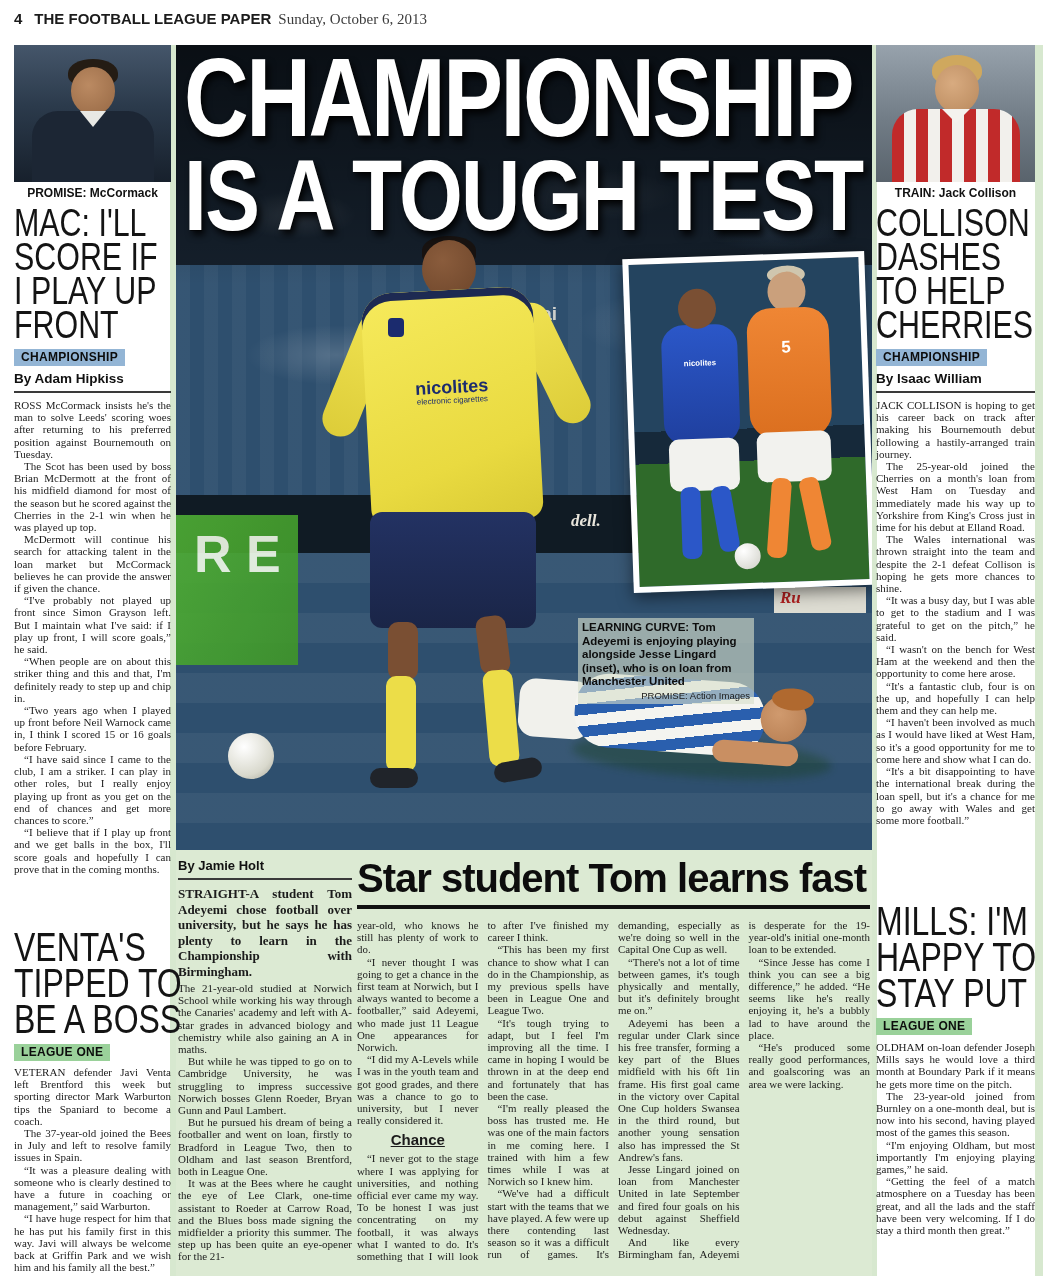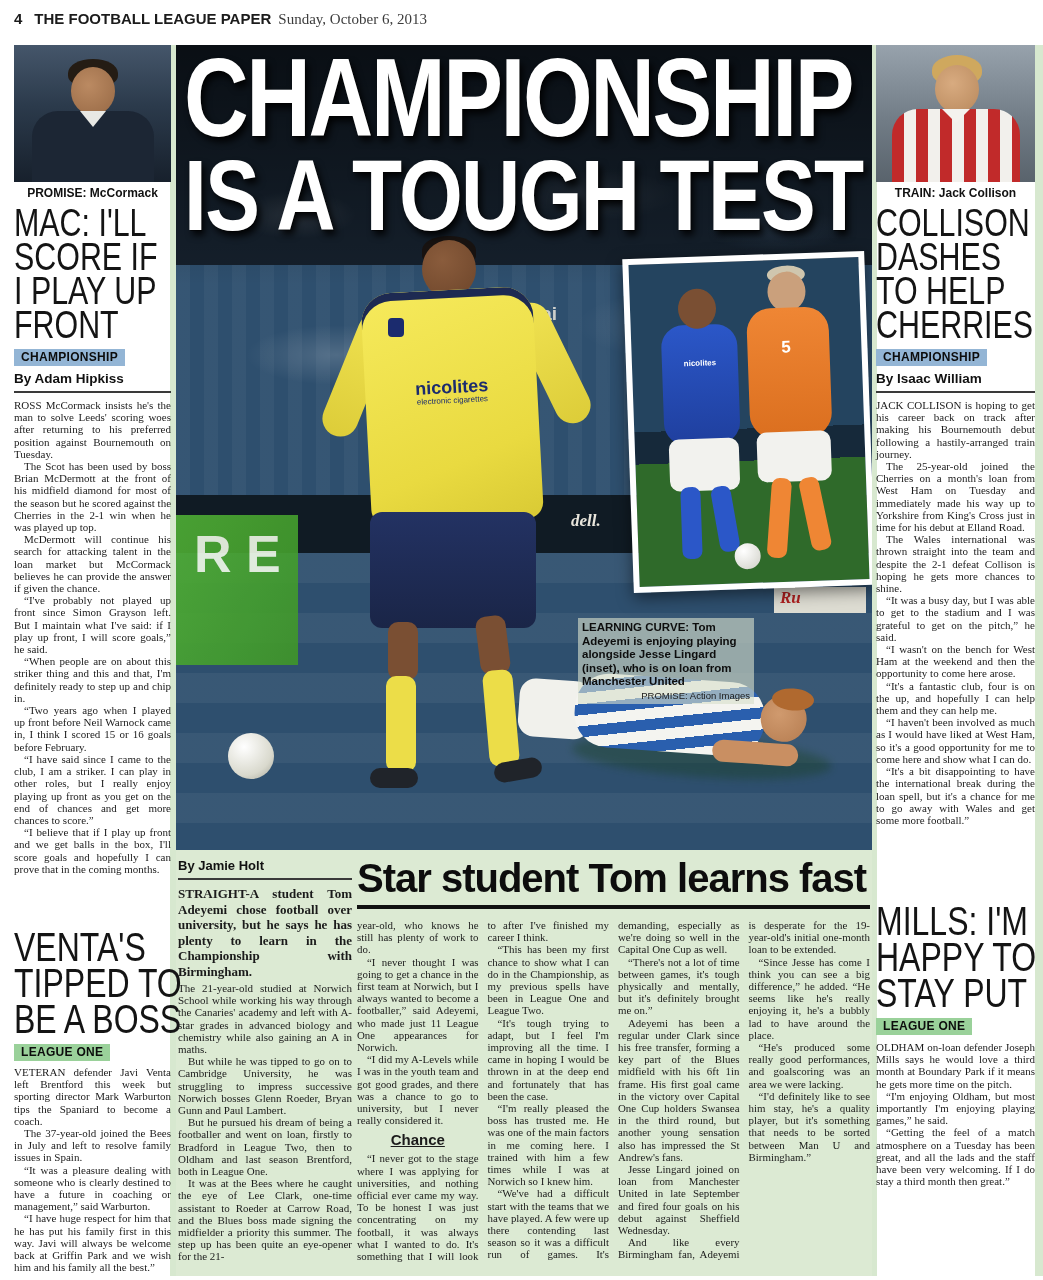--- a/index.html
+++ b/index.html
@@ -305,21 +305,20 @@
           <p>“This has been my first chance to show what I can do in the Championship, as my previous spells have been in League One and League Two.</p>
           <p>“It's tough trying to adapt, but I feel I'm improving all the time. I came in hoping I would be thrown in at the deep end and fortunately that has been the case.</p>
           <p>“I'm really pleased the boss has trusted me. He was one of the main factors in me coming here. I trained with him a few times while I was at Norwich so I knew him.</p>
           <p>“We've had a difficult start with the teams that we have played. A few were up there contending last season so it was a difficult run of games. It's demanding, especially as we're doing so well in the Capital One Cup as well.</p>
           <p>“There's not a lot of time between games, it's tough physically and mentally, but it's definitely brought me on.”</p>
           <p>Adeyemi has been a regular under Clark since his free transfer, forming a key part of the Blues midfield with his 6ft 1in frame. His first goal came in the victory over Capital One Cup holders Swansea in the third round, but another young sensation also has impressed the St Andrew's fans.</p>
           <p>Jesse Lingard joined on loan from Manchester United in late September and fired four goals on his debut against Sheffield Wednesday.</p>
           <p>And like every Birmingham fan, Adeyemi is desperate for the 19-year-old's initial one-month loan to be extended.</p>
           <p>“Since Jesse has come I think you can see a big difference,” he added. “He seems like he's really enjoying it, he's a bubbly lad to have around the place.</p>
           <p>“He's produced some really good performances, and goalscoring was an area we were lacking.</p>
-          <p>“I'd definitely like to see him stay, he's a quality player, but it's something that needs to be sorted between Man U and Birmingham.”</p>
         </div>
     </div>
   </div>
 
   <div class="sidecol right" style="left:876px;height:1231px;position:absolute;">
     <div class="photo-box pb-right">
       <div class="head-shape" style="left:56px;top:10px;width:50px;height:30px;border-radius:50% 50% 40% 40%;background:#cfa85e;"></div>
       <div class="head-shape" style="left:59px;top:20px;width:44px;height:48px;background:radial-gradient(circle at 40% 38%,#d8ab80,#b8885c);"></div>
       <div style="position:absolute;left:16px;top:64px;width:128px;height:78px;border-radius:26px 26px 0 0;background:repeating-linear-gradient(90deg,#c12a2a 0 12px,#f2f0ec 12px 24px);"></div>
       <div style="position:absolute;left:66px;top:64px;width:28px;height:14px;background:#f4f2ee;clip-path:polygon(0 0,100% 0,50% 100%);"></div>
@@ -345,19 +344,20 @@
       </div>
     <div class="story2" style="top:858px;">
       <div class="hl hl2">
           <div class="ln first">MILLS: I'M</div>
           <div class="ln">HAPPY TO</div>
           <div class="ln">STAY PUT</div>
         </div>
       <div><span class="tag tag-green">LEAGUE ONE</span></div>
       <div class="body noind" style="margin-top:3px;">
           <p class="first">OLDHAM on-loan defender Joseph Mills says he would love a third month at Boundary Park if it means he gets more time on the pitch.</p>
+          <p>The 23-year-old joined from Burnley on a one-month deal, but is now into his second, having played most of the games this season.</p>
           <p>“I'm enjoying Oldham, but most importantly I'm enjoying playing games,” he said.</p>
           <p>“Getting the feel of a match atmosphere on a Tuesday has been great, and all the lads and the staff have been very welcoming. If I do stay a third month then great.”</p>
         </div>
     </div>
   </div>
 
 </div>
 
 </body></html>

